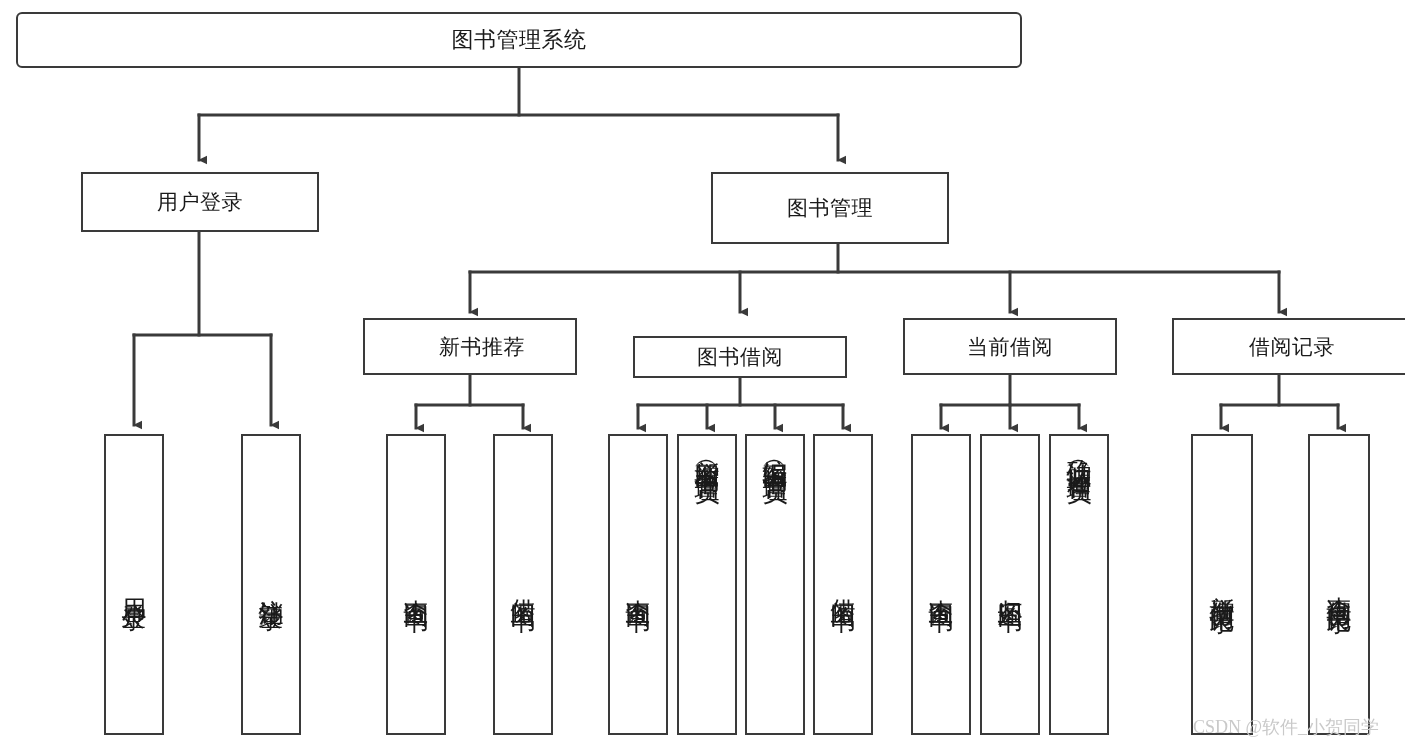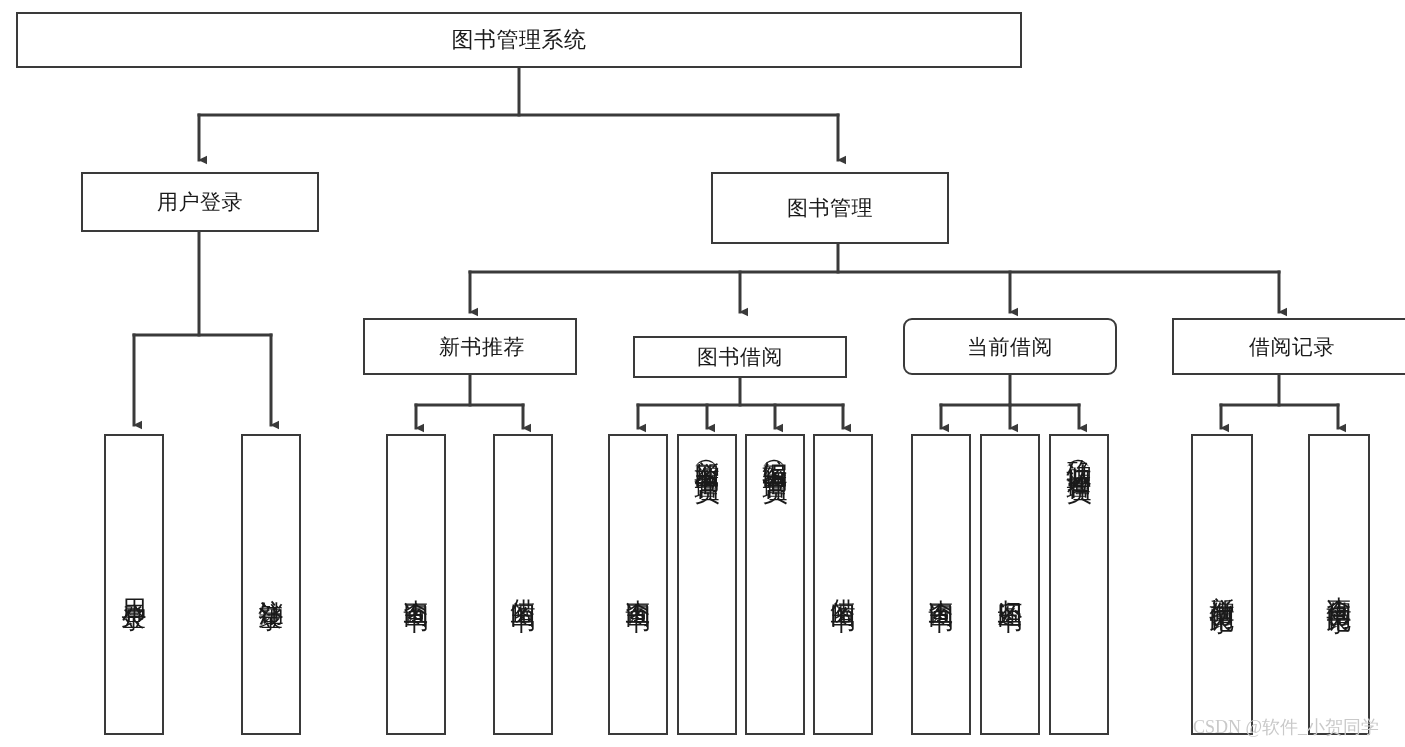--- a/index.html
+++ b/index.html
@@ -119,41 +119,41 @@
       <path d="M 1010 405 L 1010 428" marker-end="url(#arrowhead)"></path>
       <path d="M 1079 405 L 1079 428" marker-end="url(#arrowhead)"></path>
 
       <path d="M 1279 375 L 1279 405"></path>
       <path d="M 1221 405 L 1338 405"></path>
       <path d="M 1221 405 L 1221 428" marker-end="url(#arrowhead)"></path>
       <path d="M 1338 405 L 1338 428" marker-end="url(#arrowhead)"></path>
     </g>
   </svg>
 
-  <div class="node horizontal root" style="left:16px; top:12px; width:1006px; height:56px;">
+  <div class="node horizontal root" style="left:16px; top:12px; width:1006px; height:56px;border-radius:6px;">
     <span class="node-label">图书管理系统</span>
   </div>
 
   <div class="node horizontal" style="left:81px; top:172px; width:238px; height:60px;">
     <span class="node-label">用户登录</span>
   </div>
 
   <div class="node horizontal" style="left:711px; top:172px; width:238px; height:72px;">
     <span class="node-label">图书管理</span>
   </div>
 
   <div class="node horizontal" style="left:363px; top:318px; width:214px; height:57px;padding-left:24px;">
     <span class="node-label">新书推荐</span>
   </div>
 
   <div class="node horizontal" style="left:633px; top:336px; width:214px; height:42px;">
     <span class="node-label">图书借阅</span>
   </div>
 
-  <div class="node horizontal" style="left:903px; top:318px; width:214px; height:57px;border-radius:9px;">
+  <div class="node horizontal" style="left:903px; top:318px; width:214px; height:57px;">
     <span class="node-label">当前借阅</span>
   </div>
 
   <div class="node horizontal" style="left:1172px; top:318px; width:240px; height:57px;">
     <span class="node-label">借阅记录</span>
   </div>
 
   <div class="node vertical centered" style="left:104px; top:434px; width:60px; height:301px;">
     <span class="node-label">用户登录</span>
   </div>

